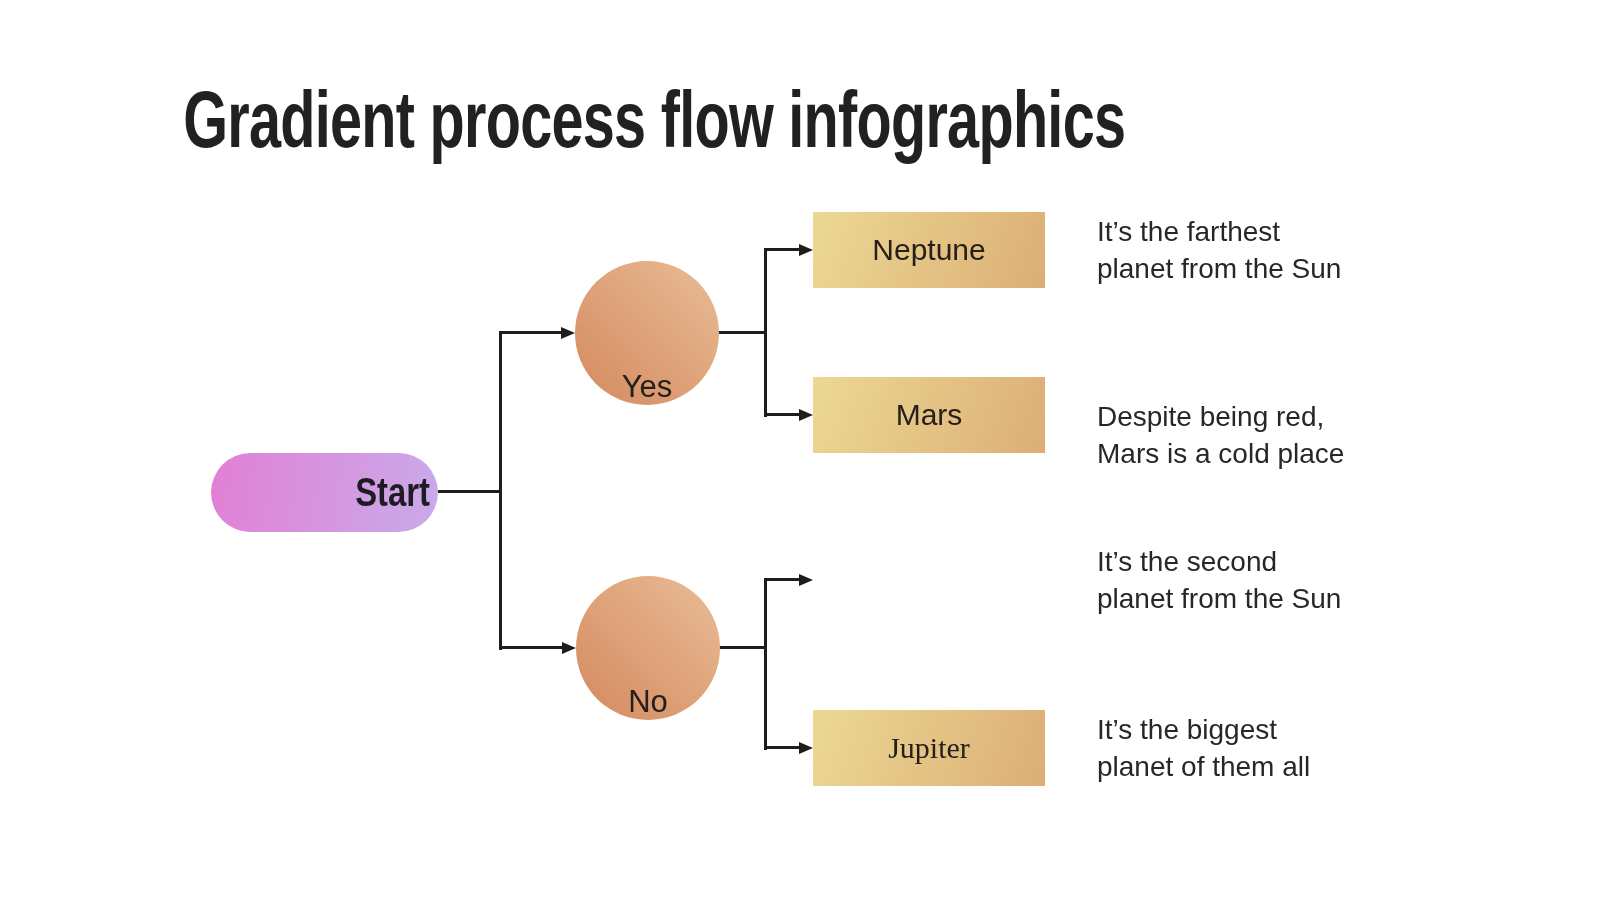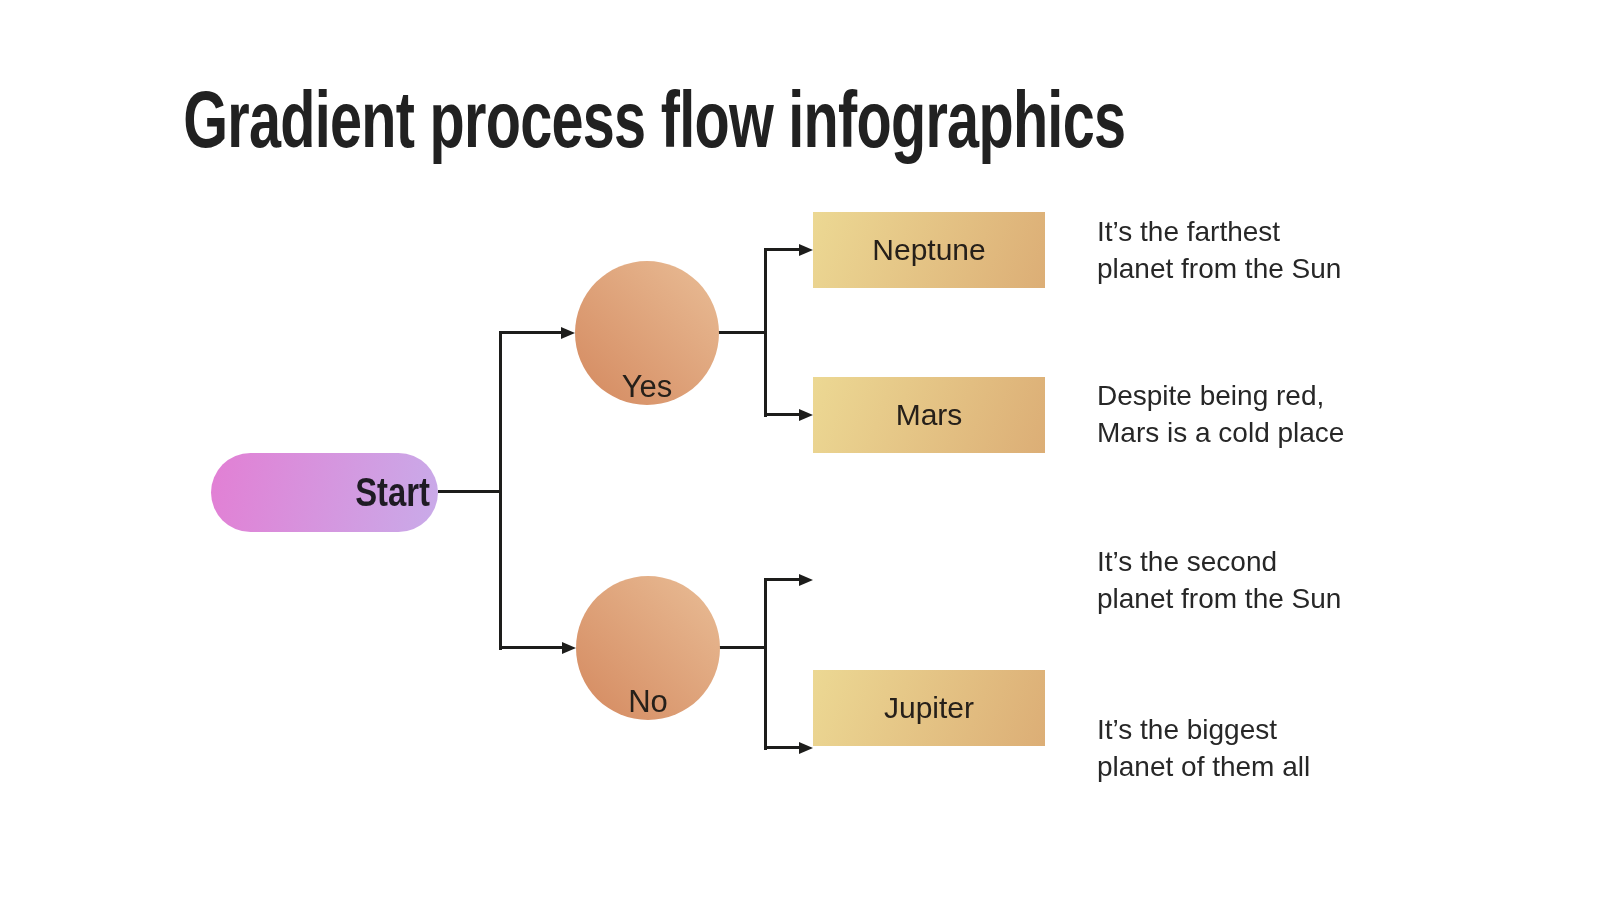--- a/index.html
+++ b/index.html
@@ -109,34 +109,34 @@
     position: absolute;
     width: 232px; height: 76px;
     background: linear-gradient(110deg, var(--box-from), var(--box-to));
     display: flex; align-items: center; justify-content: center;
     font-size: 30px;
     color: var(--node-text);
   }
   .b-neptune { left: 813px; top: 212px; text-align: center; }
   .b-mars    { left: 813px; top: 377px; }
   .b-venus   { left: 813px; top: 542px; }
-  .b-jupiter { left: 813px; top: 670px; }
+  .b-jupiter { left: 813px; top: 710px; font-family: Liberation Serif, serif; }
 
   
   .desc {
     position: absolute;
     left: 1097px;
     transform: translateY(-50%);
     font-size: 28px;
     line-height: 37px;
     color: var(--desc-text);
     white-space: pre-line;
   }
   .d-neptune { top: 250px; }
-  .d-mars    { top: 414px; }
+  .d-mars    { top: 435px; }
   .d-venus   { top: 580px; }
   .d-jupiter { top: 748px; }
 </style>
 </head>
 <body>
 
 <div class="canvas">
 
   <h1 class="title">
     <span class="title-inner">Gradient process flow infographics</span>

